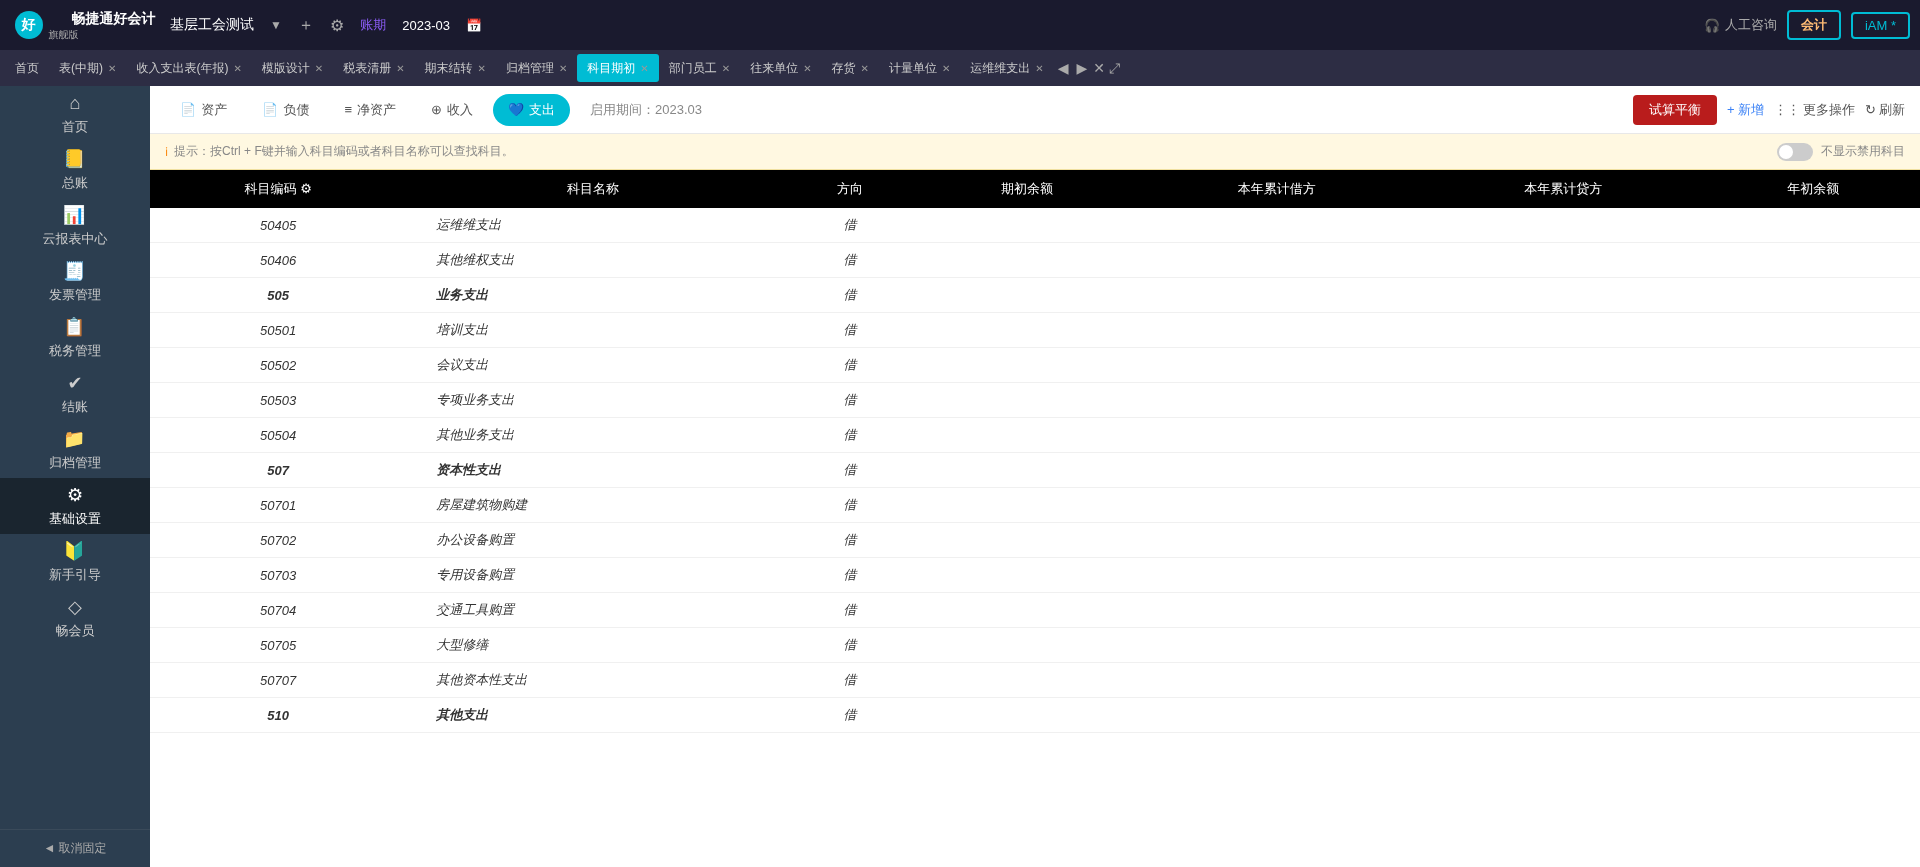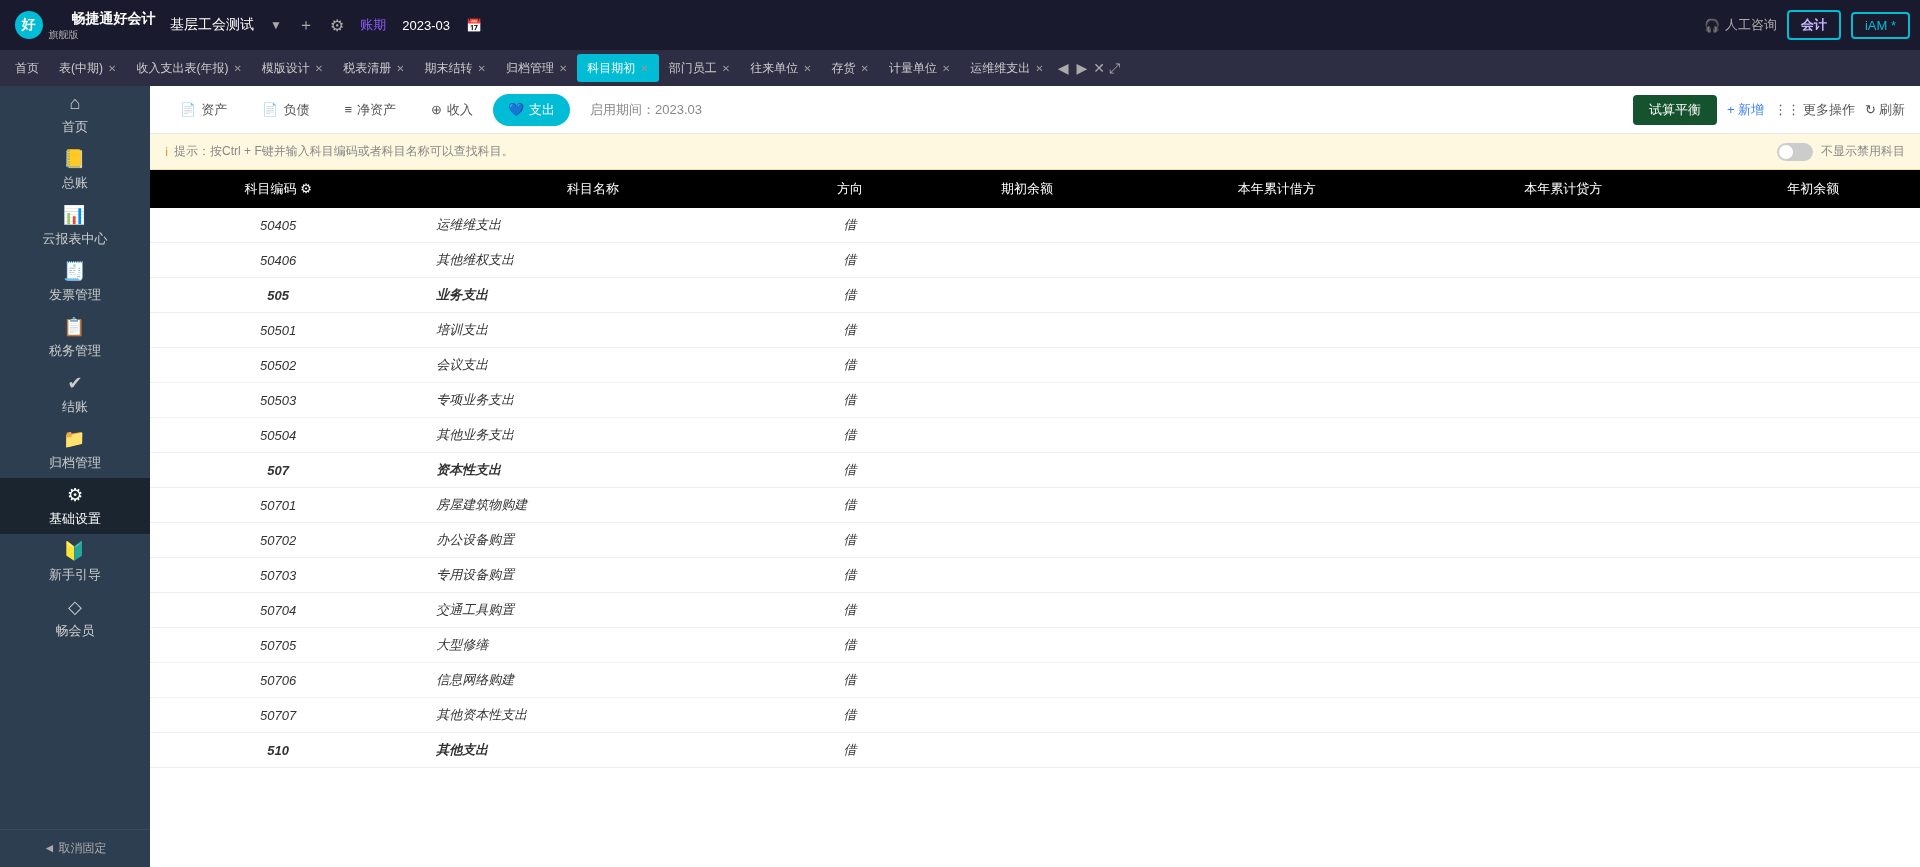--- a/index.html
+++ b/index.html
@@ -48,21 +48,21 @@
       display: flex;
       align-items: center;
       gap: 10px;
     }
     .help-btn {
       display: flex; align-items: center; gap: 4px;
       color: #aaa; font-size: 13px; cursor: pointer;
     }
     .account-btn {
       border: 2px solid #00bcd4;
-      color: #c4b5fd;
+      color: #fdba74;
       padding: 4px 12px;
       border-radius: 4px;
       font-size: 13px;
       cursor: pointer;
       font-weight: bold;
     }
     .iam-btn {
       border: 2px solid #00bcd4;
       color: #00bcd4;
       padding: 4px 12px;
@@ -182,21 +182,21 @@
       color: #888;
       font-size: 13px;
     }
     .action-bar-right {
       margin-left: auto;
       display: flex;
       align-items: center;
       gap: 10px;
     }
     .btn-trial {
-      background: #14532d;
+      background: #b91c1c;
       color: #fff;
       border: none;
       padding: 6px 16px;
       border-radius: 4px;
       font-size: 13px;
       cursor: pointer;
     }
     .btn-add {
       color: #3b82f6;
       font-size: 13px;
@@ -603,29 +603,20 @@
             <tr>
     <td style="">50705</td>
     <td style="padding-left:30px;">大型修缮</td>
     <td>借</td>
     <td></td>
     <td></td>
     <td></td>
     <td></td>
   </tr>
             <tr>
-    <td style="">50706</td>
-    <td style="padding-left:30px;">信息网络购建</td>
-    <td>借</td>
-    <td></td>
-    <td></td>
-    <td></td>
-    <td></td>
-  </tr>
-            <tr>
     <td style="">50707</td>
     <td style="padding-left:30px;">其他资本性支出</td>
     <td>借</td>
     <td></td>
     <td></td>
     <td></td>
     <td></td>
   </tr>
             <tr>
     <td style="font-weight:bold;">510</td>

